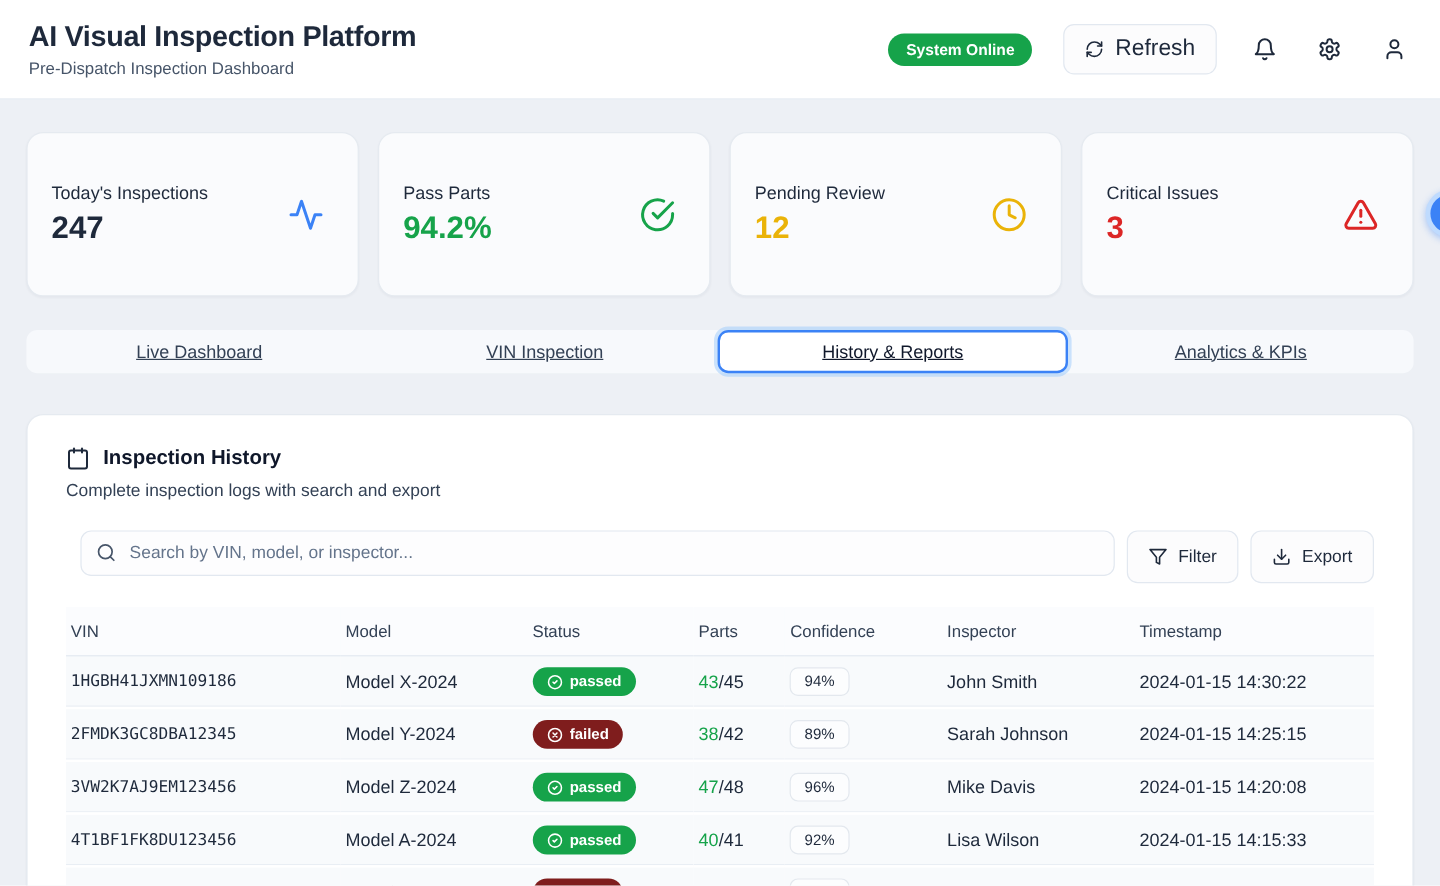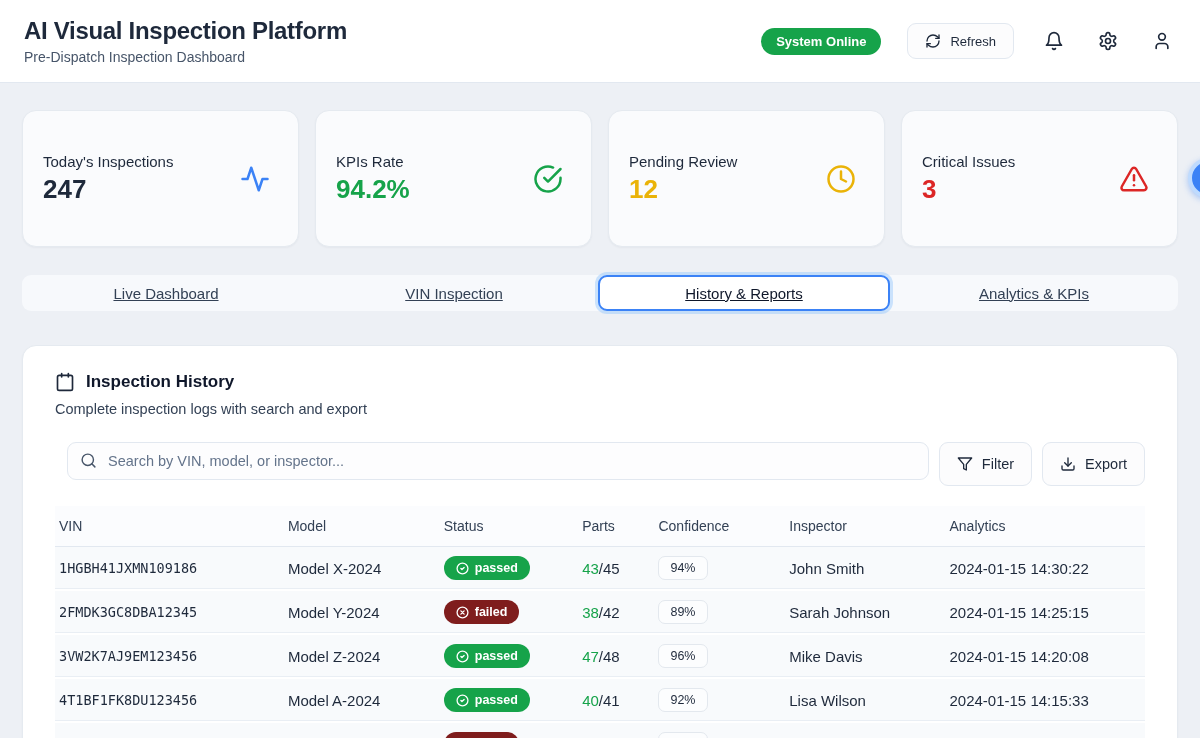--- a/index.html
+++ b/index.html
@@ -23,21 +23,21 @@
   .page-title { font-size:24px; font-weight:700; letter-spacing:-0.3px; color:#1e293b; }
   .page-subtitle { font-size:14px; color:#475569; margin-top:4px; }
   .header-right { display:flex; align-items:center; gap:26px; }
   .status-pill {
     background:#16a34a; color:#fff; font-size:13px; font-weight:600;
     padding:6px 15px; border-radius:999px;
   }
   .refresh-btn {
     display:flex; align-items:center; gap:9px;
     background:#fcfcfd; border:1px solid #e2e8f0; border-radius:9px;
-    padding:9px 17px; font-size:13px; font-weight:500; color:#1e293b;
+    padding:9px 17px; font-size:19px; font-weight:500; color:#1e293b;
     font-family:inherit; cursor:pointer;
   }
   .icon-btn {
     background:none; border:none; color:#1e293b; cursor:pointer;
     padding:4px; display:flex; align-items:center;
   }
 
   
   .stats { display:flex; gap:16px; padding:27px 22px 0;justify-content:center; }
   .stat-card {
@@ -192,21 +192,21 @@
       <div class="stat-value v-dark">247</div>
     </div>
     <span class="ic-blue">
       <svg width="30" height="30" viewBox="0 0 24 24" fill="none" stroke="currentColor" stroke-width="2" stroke-linecap="round" stroke-linejoin="round">
           <path d="M22 12h-4l-3 9L9 3l-3 9H2"></path>
         </svg>
     </span>
   </div>
   <div class="stat-card">
     <div>
-      <div class="stat-label">KPIs Rate</div>
+      <div class="stat-label">Pass Parts</div>
       <div class="stat-value v-green">94.2%</div>
     </div>
     <span class="ic-green">
       <svg width="30" height="30" viewBox="0 0 24 24" fill="none" stroke="currentColor" stroke-width="2" stroke-linecap="round" stroke-linejoin="round">
           <path d="M22 11.08V12a10 10 0 1 1-5.93-9.14"></path>
           <path d="M22 4 12 14.01l-3-3"></path>
         </svg>
     </span>
   </div>
   <div class="stat-card">
@@ -297,21 +297,21 @@
         <col style="width:18.3%">
     </colgroup>
     <thead>
       <tr>
         <th>VIN</th>
         <th>Model</th>
         <th>Status</th>
         <th>Parts</th>
         <th>Confidence</th>
         <th>Inspector</th>
-        <th>Analytics</th>
+        <th>Timestamp</th>
       </tr>
     </thead>
     <tbody>
 
       <tr>
         <td class="vin">1HGBH41JXMN109186</td>
         <td>Model X-2024</td>
         <td>
           <span class="status-badge status-passed">
             <span class="icon-check">

